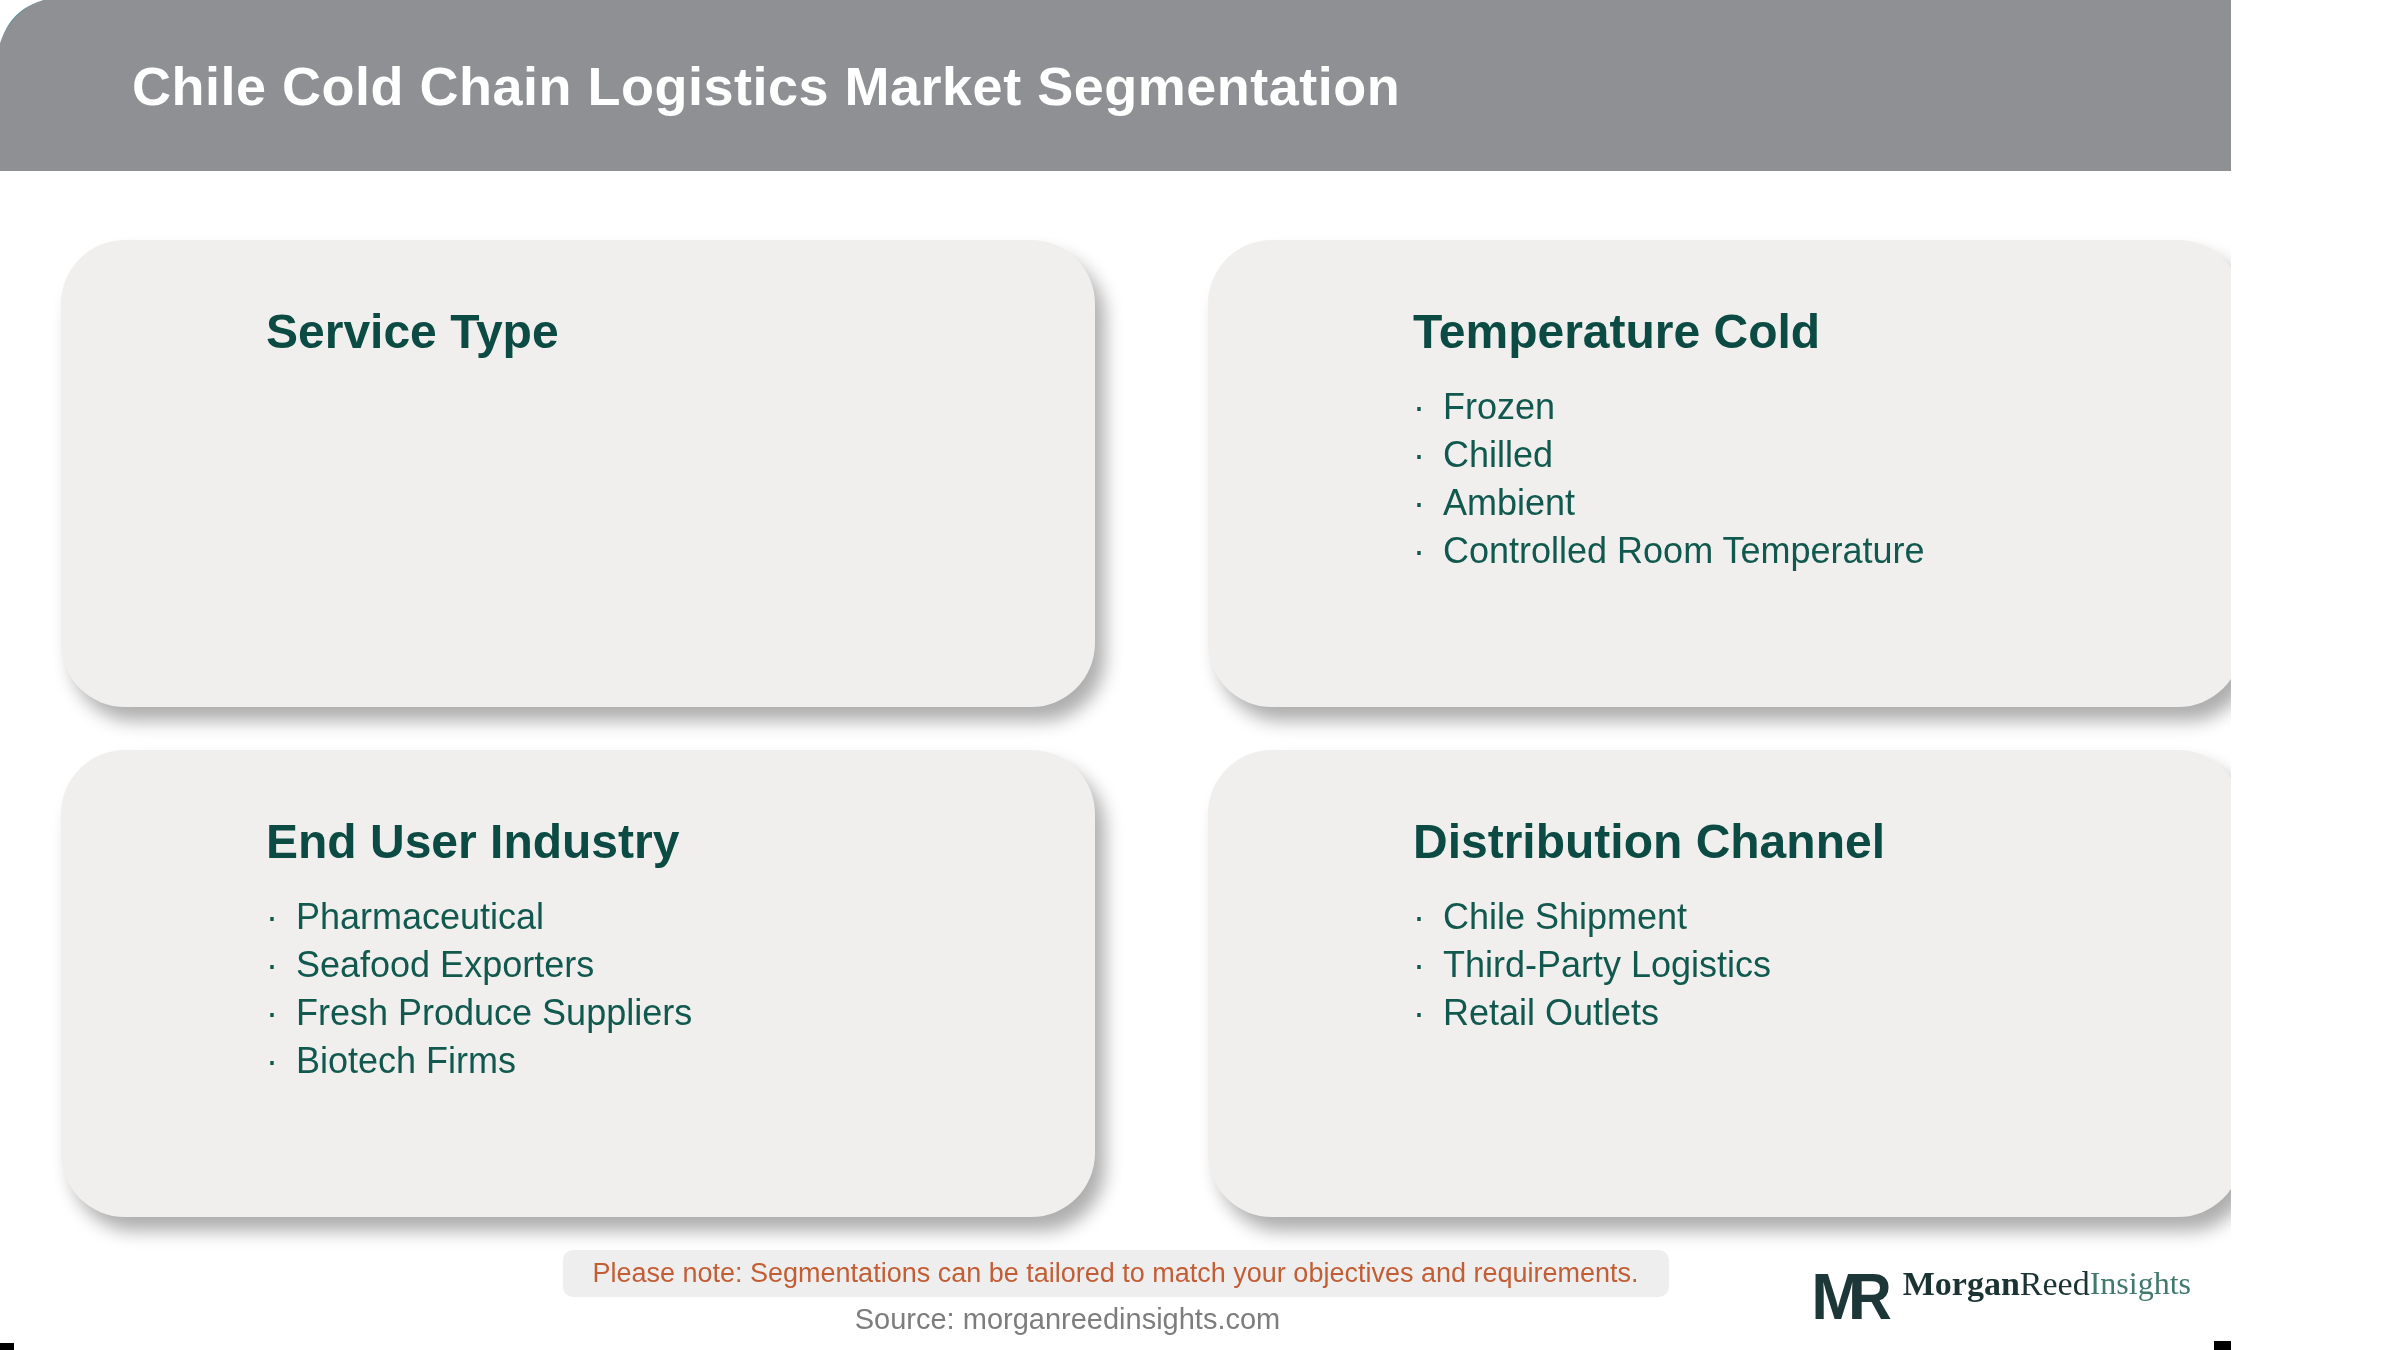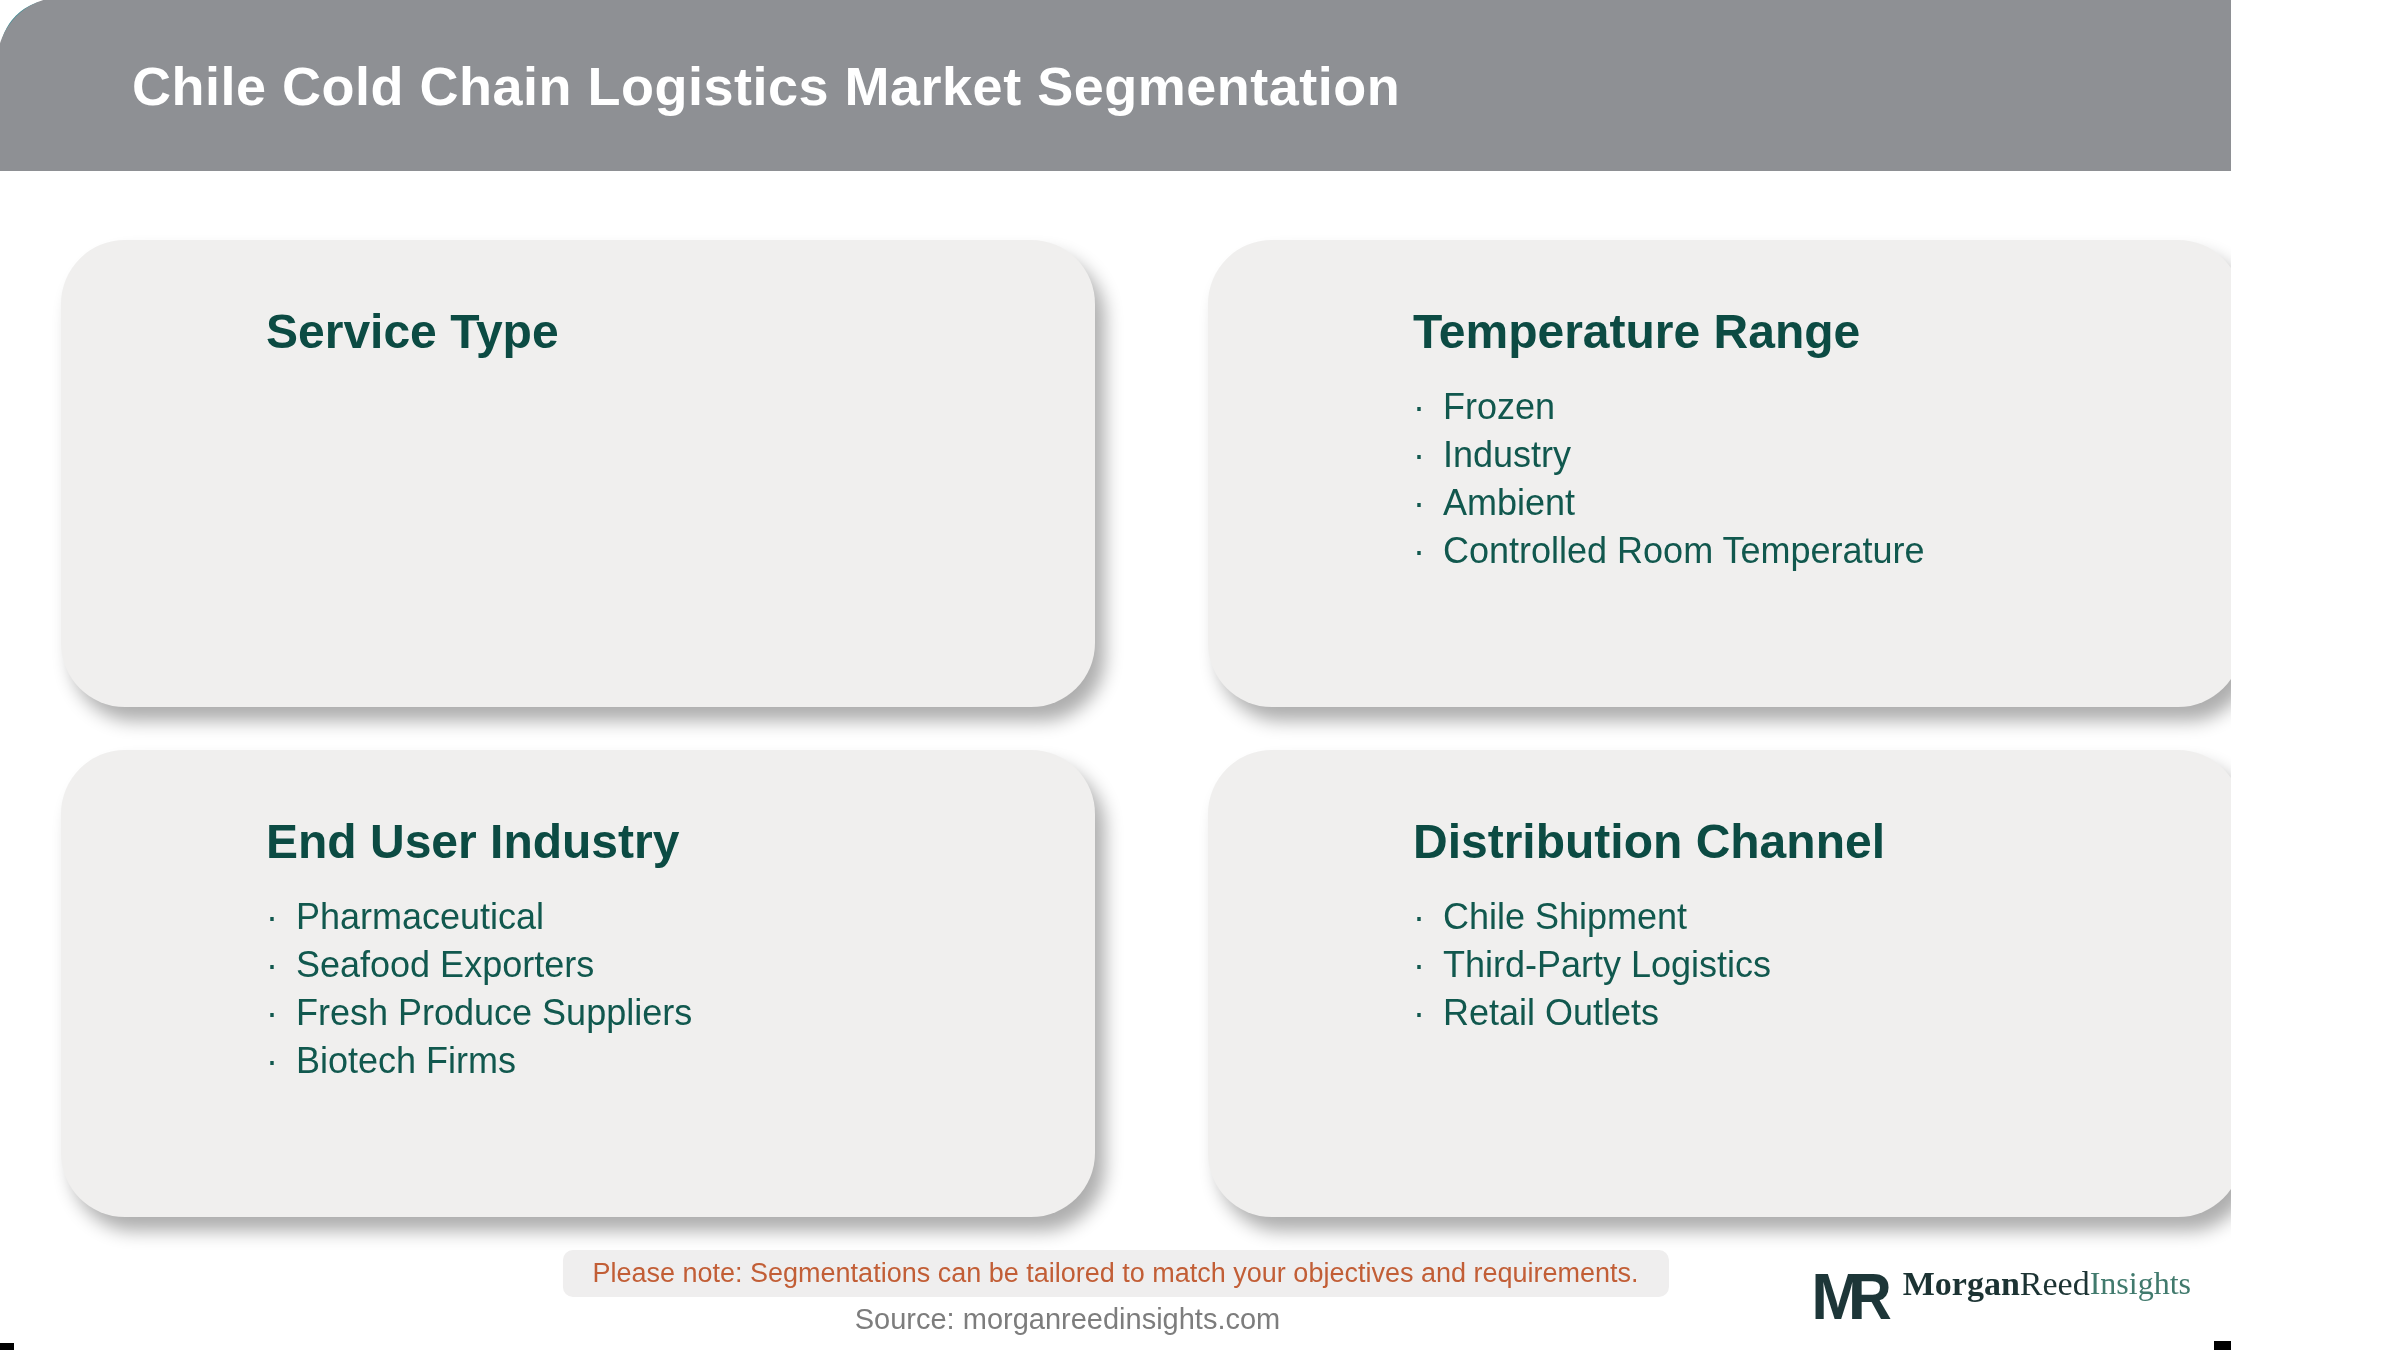--- a/index.html
+++ b/index.html
@@ -131,24 +131,24 @@
 
   <header class="header">
     <h1>Chile Cold Chain Logistics Market Segmentation</h1>
   </header>
 
   <section class="card card--tl">
     <h2>Service Type</h2>
   </section>
 
   <section class="card card--tr">
-    <h2>Temperature Range</h2>
+    <h2>Temperature Cold</h2>
     <ul>
       <li><span class="dot">·</span><span>Frozen</span></li>
-      <li><span class="dot">·</span><span>Industry</span></li>
+      <li><span class="dot">·</span><span>Chilled</span></li>
       <li><span class="dot">·</span><span>Ambient</span></li>
       <li><span class="dot">·</span><span>Controlled Room Temperature</span></li>
     </ul>
   </section>
 
   <section class="card card--bl">
     <h2>End User Industry</h2>
     <ul>
       <li><span class="dot">·</span><span>Pharmaceutical</span></li>
       <li><span class="dot">·</span><span>Seafood Exporters</span></li>

